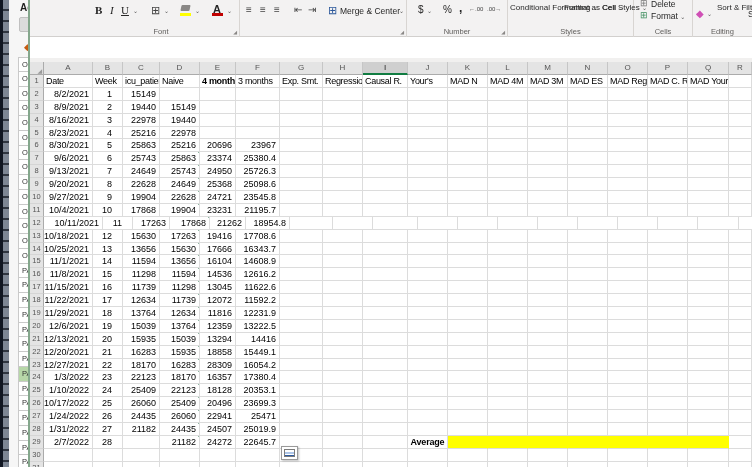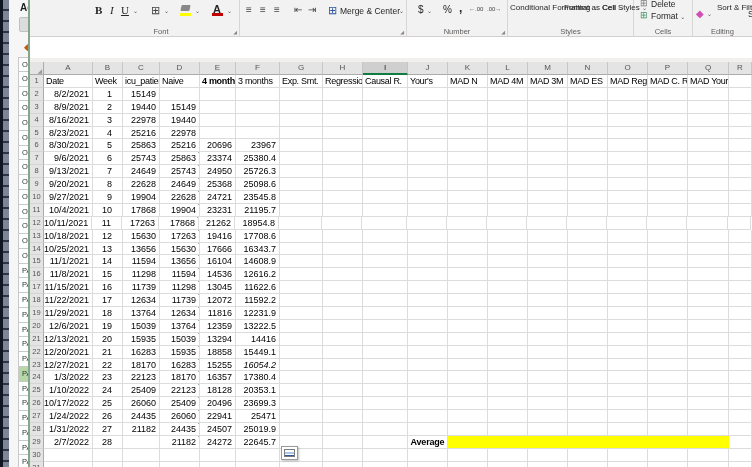--- a/index.html
+++ b/index.html
@@ -455,21 +455,21 @@
           <div class="cell num" style="width: 40px;"></div>
           <div class="cell num" style="width: 40px;"></div>
           <div class="cell num" style="width: 40px;"></div>
           <div class="cell num" style="width: 40px;"></div>
           <div class="cell num" style="width: 40px;"></div>
           <div class="cell num" style="width: 41px;"></div>
           <div class="cell num" style="width: 23px;"></div>
         </div>
         <div class="grow">
           <div class="rownum">12</div>
-          <div class="cell num" style="width: 48px;">10/11/2021</div>
+          <div class="cell num" style="width: 59px;">10/11/2021</div>
           <div class="cell num wk" style="width: 30px;">11</div>
           <div class="cell num" style="width: 37px;">17263</div>
           <div class="cell num" style="width: 40px;">17868<i class="flag"></i></div>
           <div class="cell num" style="width: 36px;">21262</div>
           <div class="cell num" style="width: 44px;">18954.8</div>
           <div class="cell num" style="width: 43px;"></div>
           <div class="cell num" style="width: 40px;"></div>
           <div class="cell num" style="width: 45px;"></div>
           <div class="cell num" style="width: 40px;"></div>
           <div class="cell num" style="width: 40px;"></div>
@@ -690,22 +690,22 @@
           <div class="cell num" style="width: 40px;"></div>
           <div class="cell num" style="width: 41px;"></div>
           <div class="cell num" style="width: 23px;"></div>
         </div>
         <div class="grow">
           <div class="rownum">23</div>
           <div class="cell num" style="width: 49px;">12/27/2021</div>
           <div class="cell num wk" style="width: 30px;">22</div>
           <div class="cell num" style="width: 37px;">18170</div>
           <div class="cell num" style="width: 40px;">16283<i class="flag"></i></div>
-          <div class="cell num" style="width: 36px;">15255</div>
-          <div class="cell num" style="width: 44px; font-style: italic;">16054.2</div>
+          <div class="cell num" style="width: 36px;">28309</div>
+          <div class="cell num" style="width: 44px;">16054.2</div>
           <div class="cell num" style="width: 43px;"></div>
           <div class="cell num" style="width: 40px;"></div>
           <div class="cell num" style="width: 45px;"></div>
           <div class="cell num" style="width: 40px;"></div>
           <div class="cell num" style="width: 40px;"></div>
           <div class="cell num" style="width: 40px;"></div>
           <div class="cell num" style="width: 40px;"></div>
           <div class="cell num" style="width: 40px;"></div>
           <div class="cell num" style="width: 40px;"></div>
           <div class="cell num" style="width: 40px;"></div>

